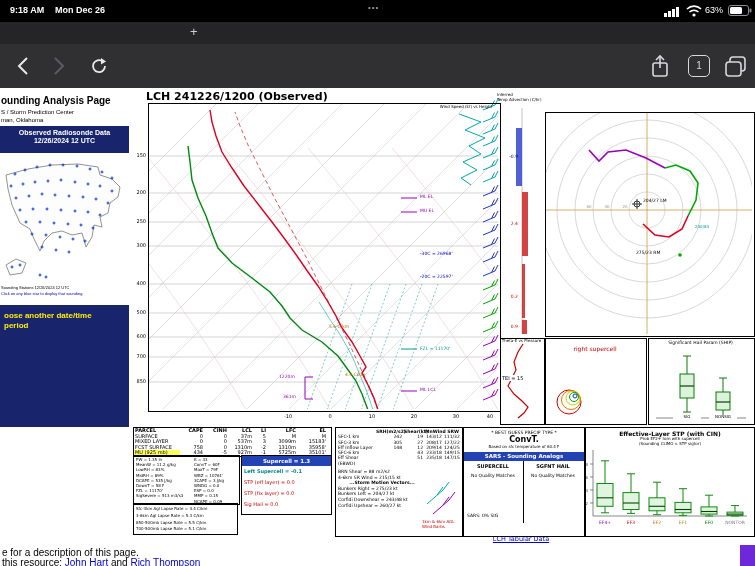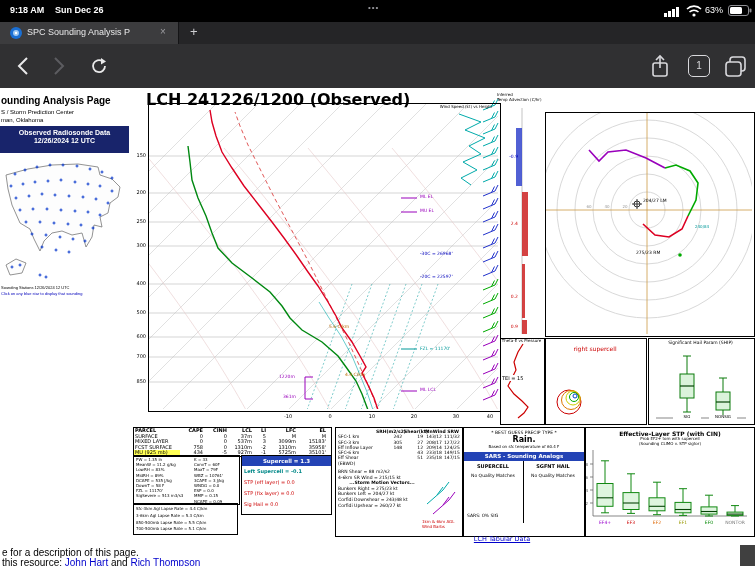--- a/index.html
+++ b/index.html
@@ -1,35 +1,35 @@
 <!DOCTYPE html>
 <html><head>
 <meta charset="utf-8">
 <style>
   html,body{margin:0;padding:0;background:#000;}
-  #screen{position:relative;width:755px;height:566px;overflow:hidden;background:#404040;
+  #screen{position:relative;width:755px;height:566px;overflow:hidden;background:#6d28d9;
     font-family:"Liberation Sans",sans-serif;}
   .a{position:absolute;}
   
   #statusbar{left:0;top:0;width:755px;height:22px;background:#000;color:#fff;font-size:9px;}
   #tabbar{left:0;top:22px;width:755px;height:22px;background:#252527;border-bottom:1px solid #0a0a0a;}
   #tab{left:0;top:0;width:178px;height:22px;background:#3c3c3e;border-right:1px solid #141416;}
   #toolbar{left:0;top:44px;width:755px;height:44px;background:#303032;border-bottom:1px solid #1a1a1c;}
   #urlpill{left:125px;top:7px;width:503px;height:30px;background:#47474a;border-radius:9px;color:#f2f2f2;
     font-size:12px;text-align:center;line-height:30px;}
   
   #page{left:0;top:88px;width:740px;height:478px;background:#fff;color:#000;}
   #snd{left:131px;top:0;width:624px;height:457px;background:#fff;font-family:"DejaVu Sans",sans-serif;}
   .bx{border:1px solid #000;background:transparent;}
   .navy{background:#18246b;color:#fff;}
   .f4{font-size:4px;line-height:1.2;} .f45{font-size:4.5px;line-height:1.2;}
   .f5{font-size:5px;line-height:1.2;}
   .f6{font-size:6px;line-height:1.2;} .f65{font-size:6.5px;line-height:1.2;}
   .f7{font-size:7px;line-height:1.2;} .f8{font-size:8px;line-height:1.2;}
-  .f10{font-size:10px;line-height:1.2;} .f11{font-size:16px;line-height:1.2;}
+  .f10{font-size:10px;line-height:1.2;} .f11{font-size:11px;line-height:1.2;}
   .b{font-weight:bold;} .ctr{text-align:center;} .rt{text-align:right;}
   .blue{color:#0000bb;} .purple{color:#9900bb;} .cy{color:#009999;}
   .red{color:#cc0000;} .org{color:#b86800;}
   .lnk{color:#0000cc;text-decoration:underline;cursor:pointer;}
   .hl{background:#ffff55;}
   .ptable{display:grid;grid-template-columns:46px 25px 24px 25px 14px 30px 30px;font-size:5px;line-height:5.4px;}
   .stable{display:grid;grid-template-columns:39px 28px 21px 19px 17px;font-size:4.5px;line-height:5.3px;}
   .pc{text-align:right;padding-right:2px;} .pl{text-align:left;padding-left:1px;}
   .idx span{display:block;font-size:4px;line-height:5.2px;white-space:nowrap;}
   .mot span{display:block;font-size:4.5px;line-height:5.6px;white-space:nowrap;}
@@ -38,21 +38,21 @@
   .rg{font-size:4px;fill:#999;}
   .c1{color:#00aaaa;} .c2{color:#2233cc;} .c3{color:#00aa00;} .c4{color:#9900bb;}
 </style>
 </head>
 <body>
 
 <div id="screen">
 
   <div class="a" id="statusbar">
     <span class="a b" style="left:10px;top:5px;">9:18 AM</span>
-    <span class="a b" style="left:55px;top:5px;">Sun Dec 26</span>
+    <span class="a b" style="left:55px;top:5px;">Mon Dec 26</span>
     <span class="a" style="left:368px;top:3px;color:#98989d;font-size:8px;letter-spacing:1px;">•••</span>
     <svg class="a" style="left:664px;top:5px;" width="17" height="12">
       <rect x="0" y="8" width="3" height="4" fill="#fff"></rect>
         <rect x="4" y="6" width="3" height="6" fill="#fff"></rect>
       <rect x="8" y="4" width="3" height="8" fill="#fff"></rect>
         <rect x="12" y="2" width="3" height="10" fill="#fff"></rect>
     </svg>
     <svg class="a" style="left:686px;top:4px;" width="16" height="13">
       <path d="M1 5 A10 10 0 0 1 15 5" stroke="#fff" stroke-width="1.6" fill="none"></path>
       <path d="M3.5 8 A7 7 0 0 1 12.5 8" stroke="#fff" stroke-width="1.6" fill="none"></path>
@@ -60,29 +60,20 @@
     </svg>
     <span class="a" style="left:705px;top:5px;">63%</span>
     <svg class="a" style="left:728px;top:5px;" width="24" height="12">
       <rect x="0.5" y="0.5" width="20" height="10" rx="2.5" fill="none" stroke="#8e8e93"></rect>
       <rect x="2" y="2" width="12" height="7" rx="1.5" fill="#fff"></rect>
       <rect x="21.5" y="3.5" width="2" height="4" rx="1" fill="#8e8e93"></rect>
     </svg>
   </div>
 
   <div class="a" id="tabbar">
-    <div class="a" id="tab">
-      <svg class="a" style="left:10px;top:5px;" width="12" height="12">
-        <circle cx="6" cy="6" r="6" fill="#1a6fd4"></circle>
-          <circle cx="6" cy="6" r="3" fill="#9cc7f2"></circle>
-          <circle cx="6" cy="6" r="1.2" fill="#fff"></circle>
-      </svg>
-      <span class="a" style="left:27px;top:5px;color:#e9e9ea;font-size:9px;width:126px;overflow:hidden;white-space:nowrap;">SPC Sounding Analysis P</span>
-      <span class="a" style="left:160px;top:4px;color:#9b9b9f;font-size:10px;">×</span>
-    </div>
     <span class="a" style="left:190px;top:2px;color:#cfcfd2;font-size:13px;">+</span>
   </div>
 
   <div class="a" id="toolbar">
     <svg class="a" style="left:16px;top:12px;" width="14" height="20">
       <polyline points="11,2 3,10 11,18" fill="none" stroke="#e9e9ea" stroke-width="2"></polyline>
     </svg>
     <svg class="a" style="left:52px;top:12px;" width="14" height="20">
       <polyline points="3,2 11,10 3,18" fill="none" stroke="#5c5c60" stroke-width="2"></polyline>
     </svg>
@@ -167,20 +158,23 @@
           <use href="#st" x="56" y="97"></use>
           <use href="#st" x="69" y="99"></use>
         <use href="#st" x="12" y="114"></use>
           <use href="#st" x="20" y="112"></use>
           <use href="#st" x="40" y="122"></use>
           <use href="#st" x="46" y="124"></use>
       </g>
     </svg>
     <div class="a f4" style="left:1px;top:198px;width:128px;">Sounding Stations 12/26/2024 12 UTC</div>
     <div class="a f4 blue" style="left:1px;top:204px;width:112px;">Click on any blue star to display that sounding</div>
+    <div class="a navy" style="left:0;top:217px;width:129px;height:122px;">
+      <div class="b f8" style="padding:6px 4px;color:#ffee00;width:110px;">oose another date/time period</div>
+    </div>
     <div class="a" style="left:2px;top:459px;font-size:10px;">e for a description of this page.</div>
     <div class="a" style="left:2px;top:469px;font-size:10px;">
       <span>this resource: </span><span class="lnk">John Hart</span><span> and </span><span class="lnk">Rich Thompson</span>
     </div>
 
     <div class="a" id="snd">
 
       <svg class="a" style="left:0;top:0;" width="624" height="457" viewBox="0 0 624 457">
         <defs>
           <clipPath id="skclip">
@@ -571,35 +565,35 @@
           <span>Bunkers Right = 275/23 kt</span>
           <span>Bunkers Left = 204/27 kt</span>
           <span>Corfidi Downshear = 243/48 kt</span>
           <span>Corfidi Upshear = 260/27 kt</span>
         </div>
         <div class="a f4 red" style="left:86px;top:92px;width:38px;">1km &amp; 6km AGL Wind Barbs</div>
       </div>
 
       <div class="a bx" style="left:332px;top:339px;width:120px;height:108px;">
         <div class="ctr f45" style="margin-top:2px;">* BEST GUESS PRECIP TYPE *</div>
-        <div class="ctr b f8">Rain.</div>
+        <div class="ctr b f8">ConvT.</div>
         <div class="ctr f4">Based on sfc temperature of 60.4 F</div>
         <div class="ctr b" style="background:#2343b5;color:#fff;font-size:5.5px;line-height:9px;height:9px;margin-top:2px;">SARS - Sounding Analogs</div>
         <div style="position:relative;height:62px;">
           <div class="a" style="left:59px;top:0;height:62px;border-left:1px solid #000;"></div>
           <span class="a b f5 ctr" style="left:0;top:2px;width:58px;">SUPERCELL</span>
           <span class="a b f5 ctr" style="left:60px;top:2px;width:58px;">SGFNT HAIL</span>
           <span class="a f45 ctr" style="left:0;top:12px;width:58px;">No Quality Matches</span>
           <span class="a f45 ctr" style="left:60px;top:12px;width:58px;">No Quality Matches</span>
           <span class="a f45" style="left:3px;top:52px;">SARS: 0% SIG</span>
         </div>
       </div>
 
       <div class="a bx" style="left:454px;top:339px;width:168px;height:108px;">
         <div class="ctr b f6" style="margin-top:2px;">Effective-Layer STP (with CIN)</div>
         <div class="ctr f4">Prob EF2+ torn with supercell</div>
         <div class="ctr f4">(Sounding CLIMO v. STP sigtor)</div>
       </div>
 
-      <div class="a lnk f65 ctr" style="left:325px;top:448px;width:92px;text-decoration:underline;">LCH Tabular Data</div>
+      <div class="a lnk f65 ctr" style="left:344px;top:448px;width:92px;text-decoration:underline;">LCH Tabular Data</div>
     </div>
   </div>
 </div>
 
 </body></html>

